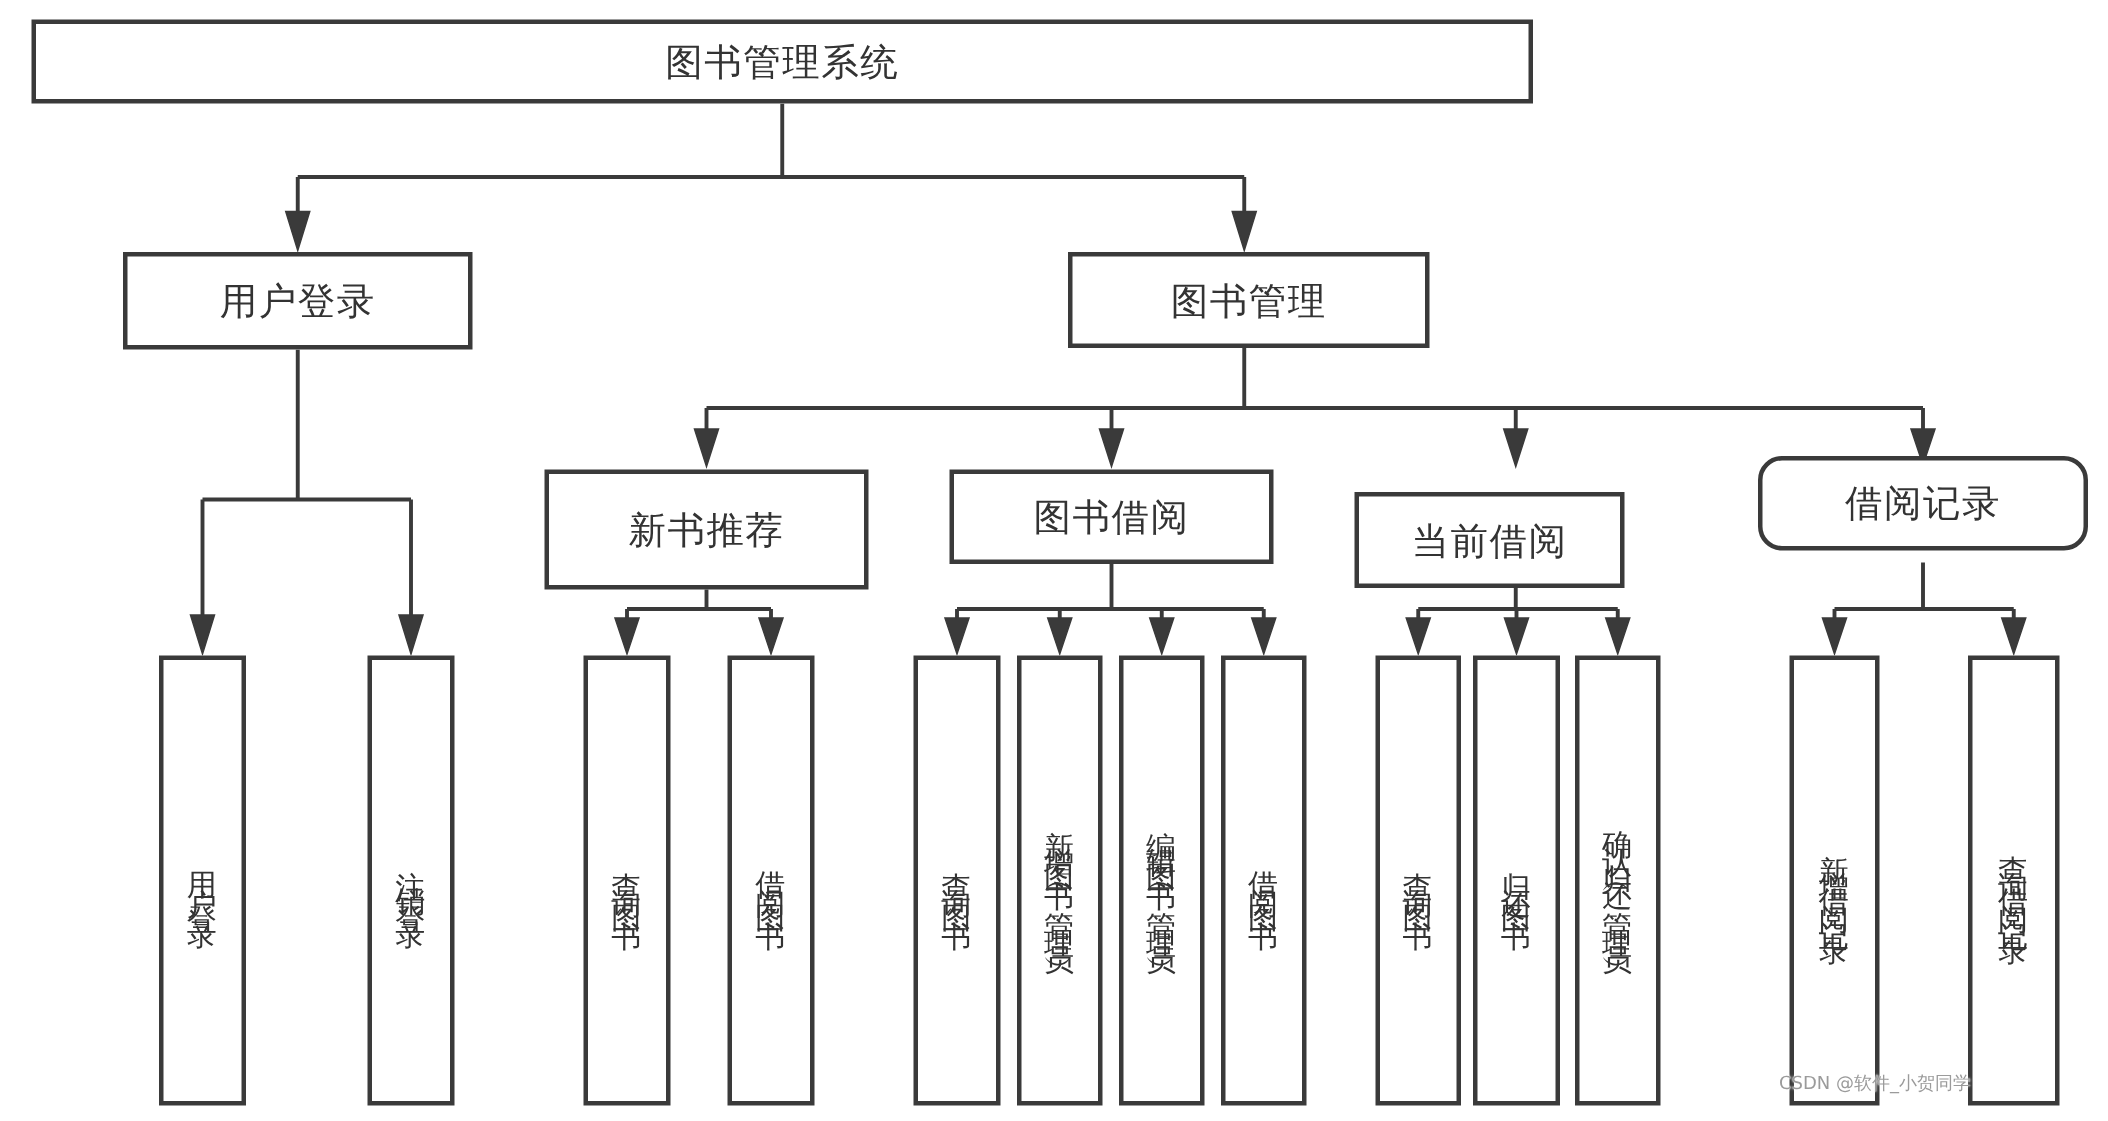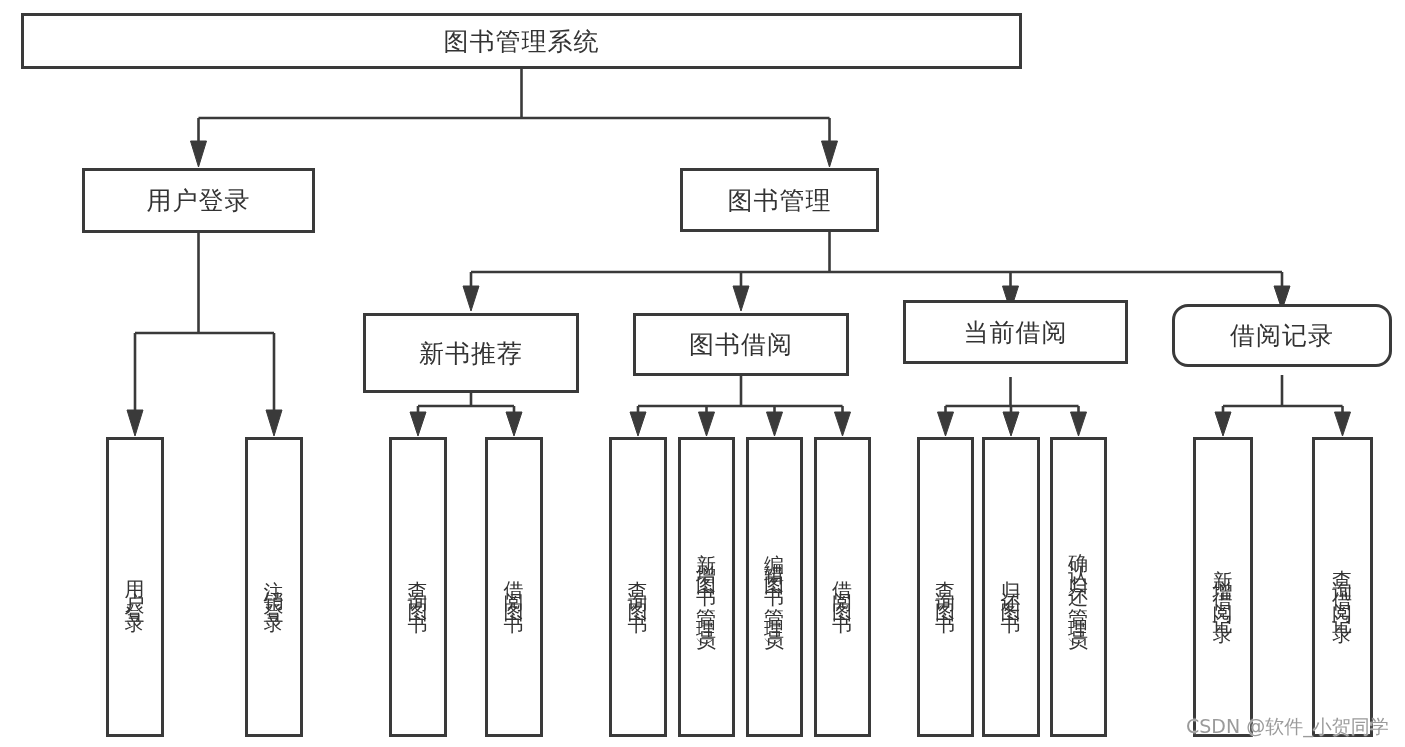--- a/index.html
+++ b/index.html
@@ -11,24 +11,24 @@
   svg.wires { position:absolute; left:0; top:0; z-index:1; pointer-events:none; }
   .node {
     position:absolute; box-sizing:border-box;
     border:3px solid #3a3a3a; background:#ffffff;
     display:flex; align-items:center; justify-content:center;
     color:#333333; z-index:2;
   }
   .hlabel { font-size:25px; letter-spacing:1px; white-space:nowrap; }
   .root-node  { left:21px;  top:13px;  width:1001px; height:56px;align-items:center; }
   .n-user     { left:82px;  top:168px; width:233px;  height:65px; }
-  .n-bookmgmt { left:680px; top:168px; width:199px;  height:64px; }
+  .n-bookmgmt { left:712px; top:168px; width:241px;  height:64px; }
   .n-newbook  { left:363px; top:313px; width:216px;  height:80px; }
   .n-borrow   { left:633px; top:313px; width:216px;  height:63px;font-family:Liberation Mono, monospace; }
-  .n-current  { left:903px; top:300px; width:225px;  height:64px; }
+  .n-current  { left:903px; top:328px; width:180px;  height:64px; }
   .n-record   { left:1172px;top:304px; width:220px;  height:63px;border-radius:16px; }
   .leaf {
     top:437px; width:58px; height:300px;
   }
   .vlabel {
     writing-mode:vertical-rl; text-orientation:mixed;
     font-size:20px; letter-spacing:11px; line-height:1;
     white-space:nowrap;
   }
   .l-u1 { left:106px; }
@@ -39,21 +39,21 @@
   .l-b2 { left:678px; width:57px; }
   .l-b3 { left:746px; width:57px; }
   .l-b4 { left:814px; width:57px; }
   .l-c1 { left:917px; width:57px; }
   .l-c2 { left:982px; }
   .l-c3 { left:1050px; width:57px; }
   .l-r1 { left:1193px; width:60px; }
   .l-r2 { left:1312px; width:61px; }
   .watermark {
     position:absolute; left:1186px; top:714px; z-index:3;
-    font-size:19px; color:#9b9b9b; white-space:nowrap;
+    font-size:12px; color:#9b9b9b; white-space:nowrap;
     text-shadow:0 0 2px #ffffff, 0 0 1px #ffffff;
   }
 </style>
 </head>
 <body>
 
 <div class="stage">
 
   <svg class="wires" width="1405" height="747" viewBox="0 0 1405 747">
     <g stroke="#3a3a3a" stroke-width="2.6" fill="#3a3a3a">

